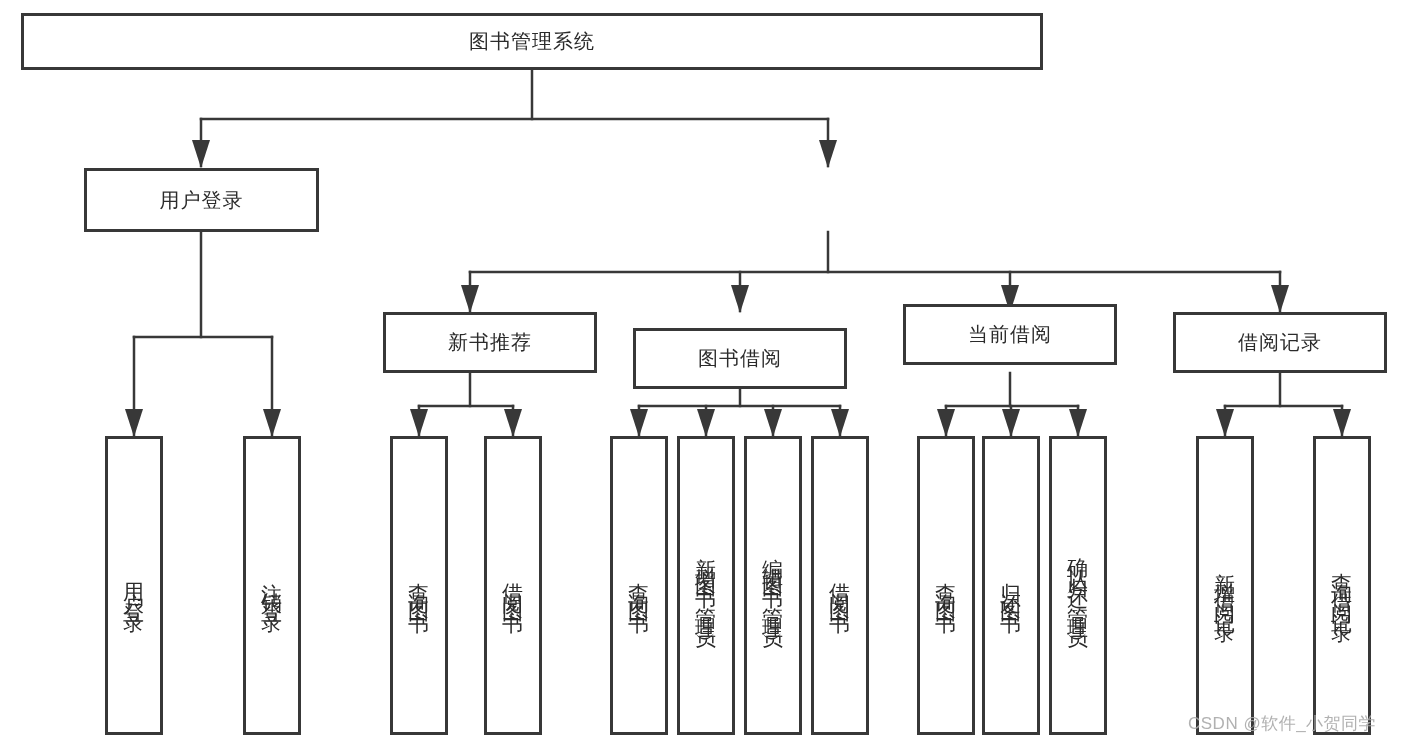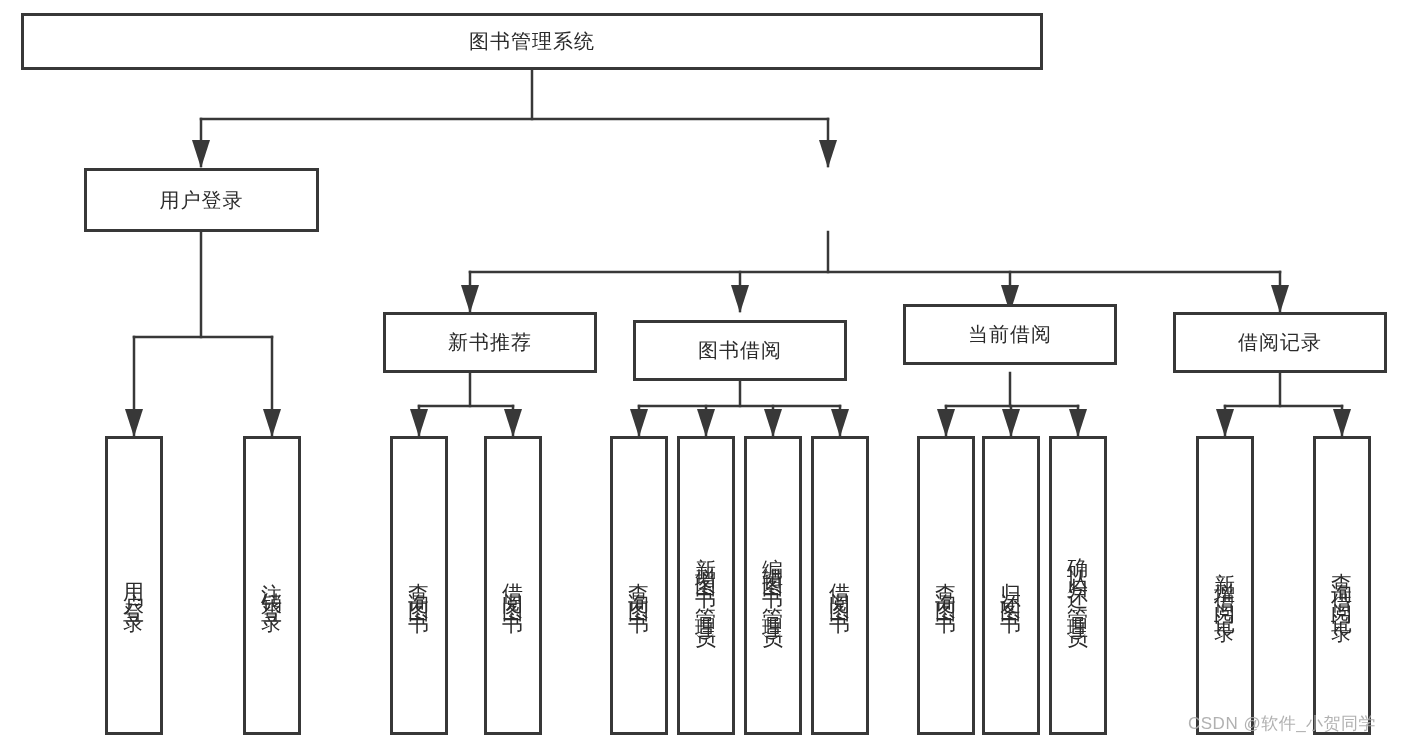--- a/index.html
+++ b/index.html
@@ -41,21 +41,21 @@
     letter-spacing: 10px;
     white-space: nowrap;
   }
   
   #nd-root  { left: 21px;  top: 13px;  width: 1022px; height: 57px; }
   
   #nd-l2a   { left: 84px;  top: 168px; width: 235px;  height: 64px; }
   #nd-l2b   { left: 711px; top: 168px; width: 235px;  height: 64px; }
   
   #nd-l3a   { left: 383px; top: 312px; width: 214px;  height: 61px; }
-  #nd-l3b   { left: 633px; top: 320px; width: 214px;  height: 61px; }
+  #nd-l3b   { left: 633px; top: 328px; width: 214px;  height: 61px; }
   #nd-l3c   { left: 903px; top: 304px; width: 214px;  height: 61px; }
   #nd-l3d   { left: 1173px;top: 312px; width: 214px;  height: 61px; }
   
   .leaf     { top: 436px; width: 58px; height: 299px; }
   #nd-g1a   { left: 105px; }
   #nd-g1b   { left: 243px; }
   #nd-g2a   { left: 390px; }
   #nd-g2b   { left: 484px; }
   #nd-g3a   { left: 610px; }
   #nd-g3b   { left: 677px; }

